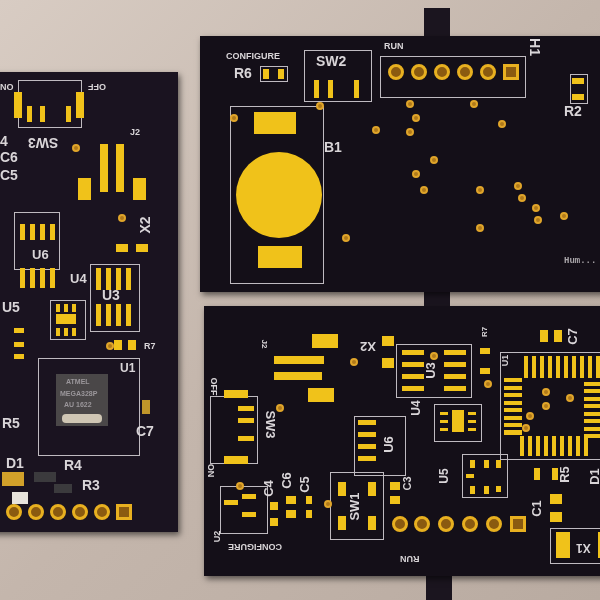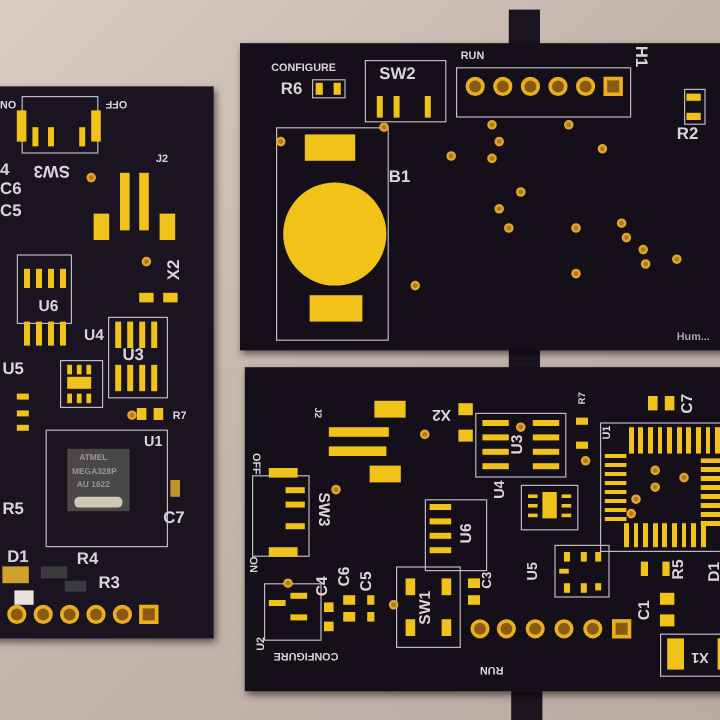--- a/index.html
+++ b/index.html
@@ -168,21 +168,21 @@
   <div class="via" style="left:276px;top:150px;"></div>
   <div class="via" style="left:314px;top:146px;"></div>
   <div class="via" style="left:318px;top:158px;"></div>
   <div class="via" style="left:332px;top:168px;"></div>
   <div class="via" style="left:334px;top:180px;"></div>
   <div class="via" style="left:360px;top:176px;"></div>
   <div class="via" style="left:276px;top:188px;"></div>
   <div class="via" style="left:142px;top:198px;"></div>
   <div class="via" style="left:220px;top:150px;"></div>
 
-  <div class="silk" style="left:364px;top:240px;font-size:9px;color:#a9a5a9;">Hum...</div>
+  <div class="silk" style="left:364px;top:221px;font-size:9px;color:#a9a5a9;font-family:Liberation Mono, monospace;">Hum...</div>
 </div>
 
 <div class="tab" style="left:426px;top:576px;width:26px;height:24px;"></div>
 <div class="board" style="left:204px;top:306px;width:406px;height:270px;">
   <div class="silk rot90" style="left:56px;top:34px;font-size:8px;">J2</div>
   <div class="pad" style="left:108px;top:28px;width:26px;height:14px;"></div>
   <div class="pad" style="left:70px;top:50px;width:50px;height:8px;"></div>
   <div class="pad" style="left:70px;top:66px;width:48px;height:8px;"></div>
   <div class="pad" style="left:104px;top:82px;width:26px;height:14px;"></div>
   <div class="via" style="left:146px;top:52px;"></div>

